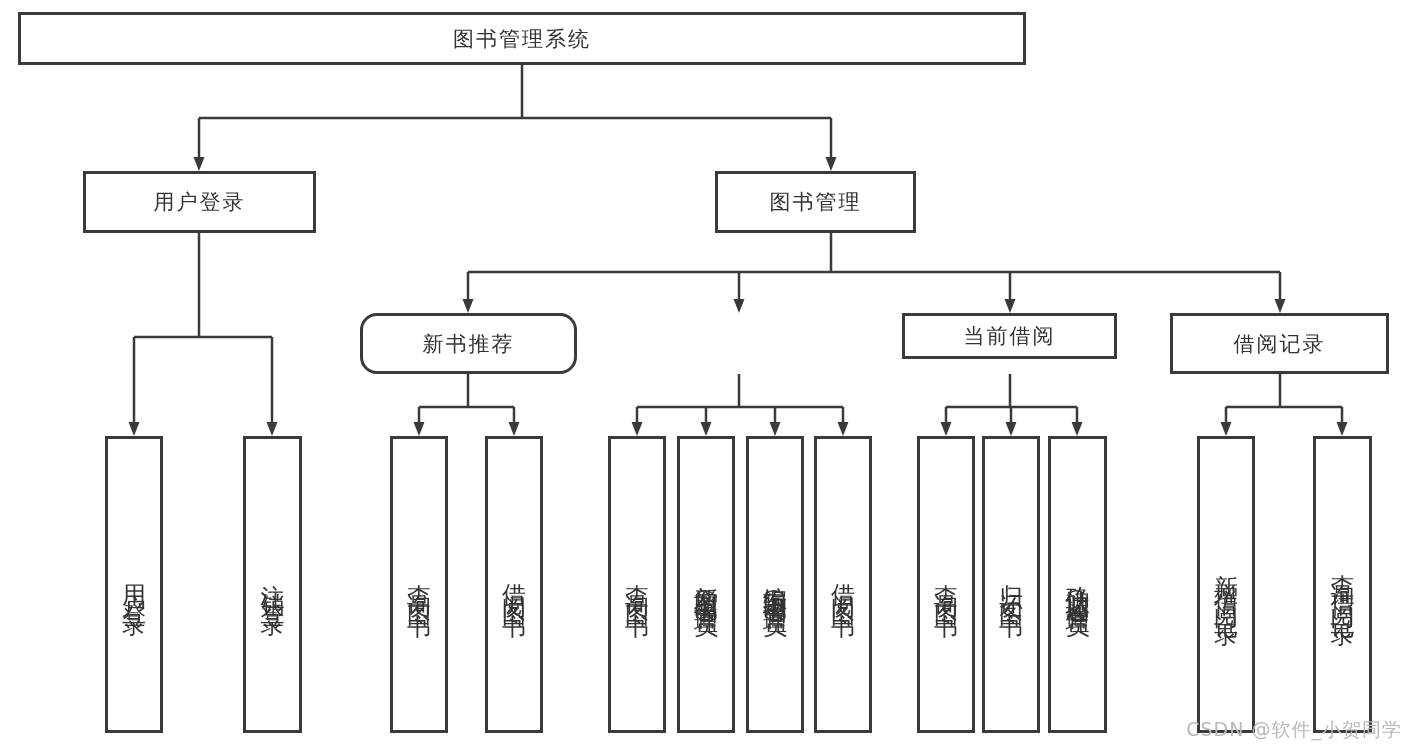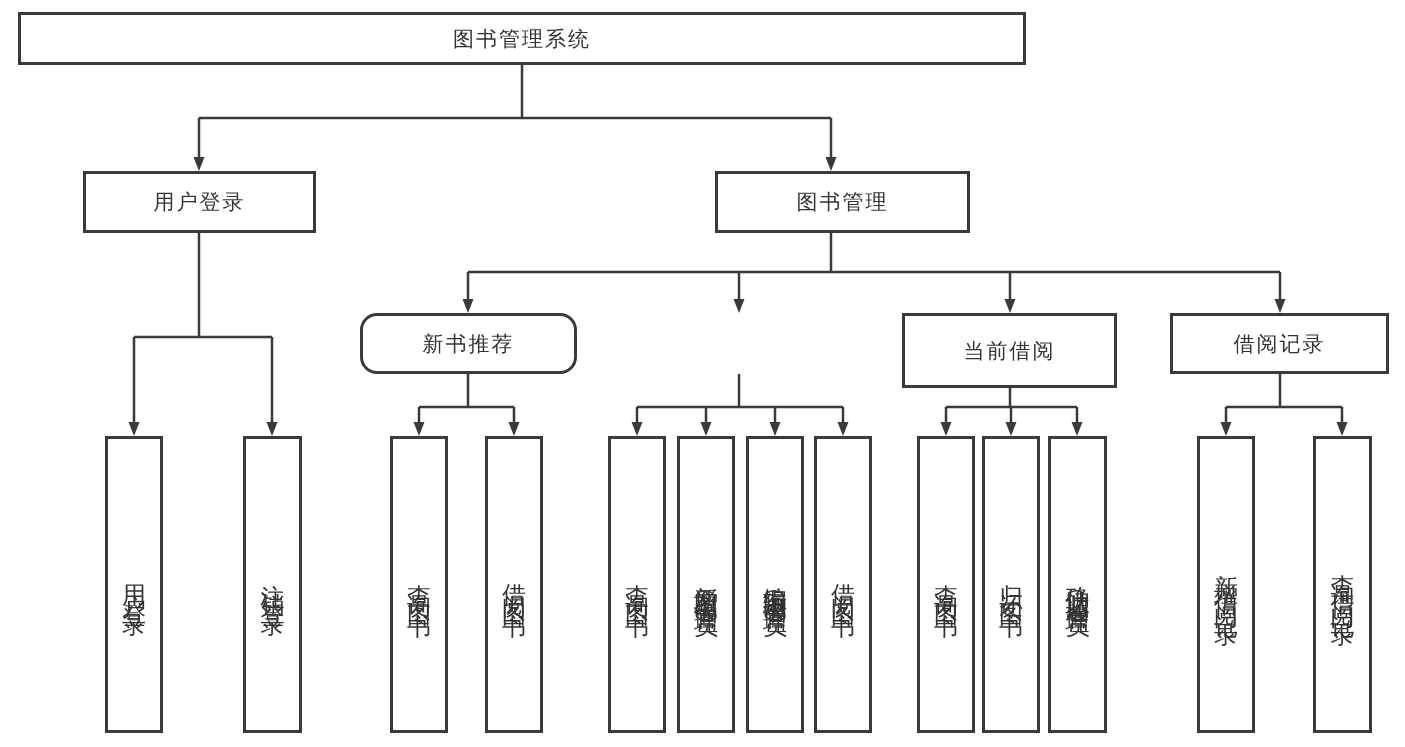--- a/index.html
+++ b/index.html
@@ -79,24 +79,24 @@
       <polygon points="1005.5,422 1016.5,422 1011,436"></polygon>
       <polygon points="1071.5,422 1082.5,422 1077,436"></polygon>
       <polygon points="1220.5,422 1231.5,422 1226,436"></polygon>
       <polygon points="1336.5,422 1347.5,422 1342,436"></polygon>
     </g>
   </svg>
 
   <div class="box h-box" style="left:18px; top:12px; width:1008px; height:53px;">图书管理系统</div>
 
   <div class="box h-box" style="left:83px; top:171px; width:233px; height:62px;">用户登录</div>
-  <div class="box h-box" style="left:715px; top:171px; width:255px; height:62px;">图书管理</div>
+  <div class="box h-box" style="left:715px; top:171px; width:201px; height:62px;">图书管理</div>
 
   <div class="box h-box" style="left:360px; top:313px; width:217px; height:61px;border-radius:17px;">新书推荐</div>
-  <div class="box h-box" style="left:902px; top:313px; width:215px; height:75px;">当前借阅</div>
+  <div class="box h-box" style="left:902px; top:313px; width:215px; height:46px;">当前借阅</div>
   <div class="box h-box" style="left:1170px; top:313px; width:219px; height:61px;">借阅记录</div>
 
   <div class="box v-box" style="left:105px; top:436px; width:58px; height:297px;">
     <span>用户登录</span>
   </div>
   <div class="box v-box" style="left:243px; top:436px; width:59px; height:297px;">
     <span>注销登录</span>
   </div>
 
   <div class="box v-box" style="left:390px; top:436px; width:58px; height:297px;">
@@ -129,14 +129,15 @@
     <span>确认归还（管理员）</span>
   </div>
 
   <div class="box v-box" style="left:1197px; top:436px; width:58px; height:297px;">
     <span>新增借阅记录</span>
   </div>
   <div class="box v-box" style="left:1313px; top:436px; width:59px; height:297px;">
     <span>查询借阅记录</span>
   </div>
 
+  <div class="watermark">CSDN @软件_小贺同学</div>
 
 </div>
 
 </body></html>

